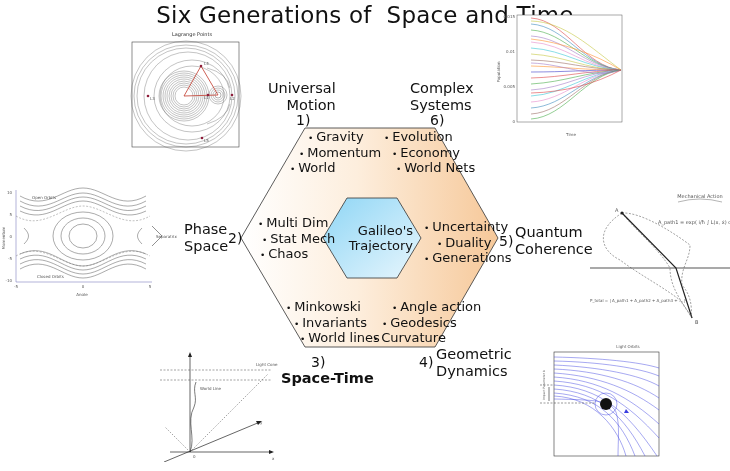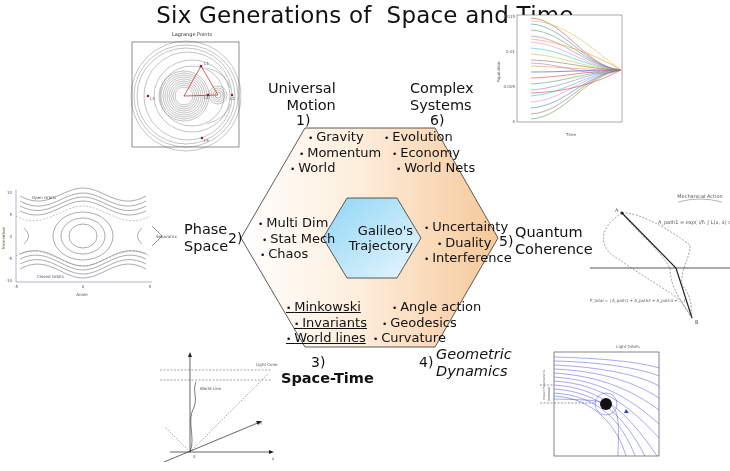--- a/index.html
+++ b/index.html
@@ -71,43 +71,43 @@
 <div class="abs gen-num" style="left:228px;top:230px;">2)</div>
 <div class="abs bullets" style="left:254px;top:216px;">
   <div class="b" style="left:4px">Multi Dim</div>
   <div class="b" style="left:8px">Stat Mech</div>
   <div class="b" style="left:6px">Chaos</div>
 </div>
 
 <div class="abs bullets" style="left:424px;top:220px;">
   <div class="b" style="left:0px">Uncertainty</div>
   <div class="b" style="left:13px">Duality</div>
-  <div class="b" style="left:0px">Interference</div>
+  <div class="b" style="left:0px">Generations</div>
 </div>
 <div class="abs gen-num" style="left:499px;top:233px;">5)</div>
 <div class="abs gen-label" style="left:515px;top:224px;">
   <div>Quantum</div>
   <div>Coherence</div>
 </div>
 
-<div class="abs bullets" style="left:286px;top:300px;text-decoration:underline;">
+<div class="abs bullets" style="left:286px;top:300px;">
   <div class="b" style="left:0px">Minkowski</div>
   <div class="b" style="left:8px">Invariants</div>
-  <div class="b" style="left:0">World lines</div>
+  <div class="b" style="left:14px">World lines</div>
 </div>
 <div class="abs gen-num" style="left:311px;top:354px;">3)</div>
 <div class="abs gen-label" style="left:281px;top:370px;font-weight:bold;">Space-Time</div>
 
 <div class="abs bullets" style="left:373px;top:300px;">
   <div class="b" style="left:19px">Angle action</div>
   <div class="b" style="left:9px">Geodesics</div>
   <div class="b" style="left:0px">Curvature</div>
 </div>
 <div class="abs gen-num" style="left:419px;top:354px;">4)</div>
-<div class="abs gen-label" style="left:436px;top:346px;font-style:italic;">
+<div class="abs gen-label" style="left:436px;top:346px;">
   <div>Geometric</div>
   <div>Dynamics</div>
 </div>
 
 <div class="abs" style="left:112px;top:28px;width:150px;height:134px;">
   <svg width="150" height="134">
     <text x="80" y="8" font-size="5" text-anchor="middle" fill="#333">Lagrange Points</text>
     <rect x="20" y="14" width="107" height="105" fill="#fff" stroke="#444" stroke-width="0.6"></rect>
     <g fill="none" stroke="#555" stroke-width="0.35">
       <circle cx="72" cy="68" r="9"></circle>

